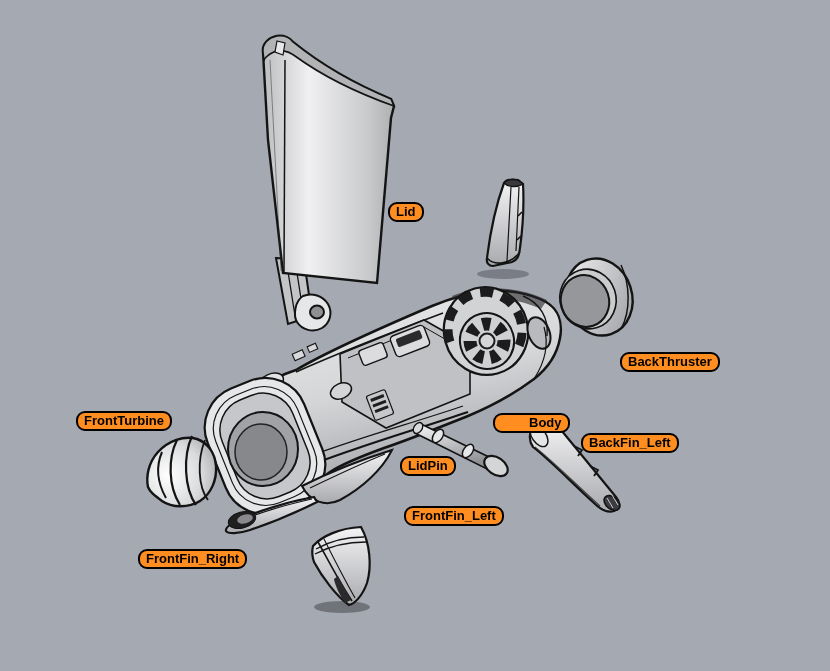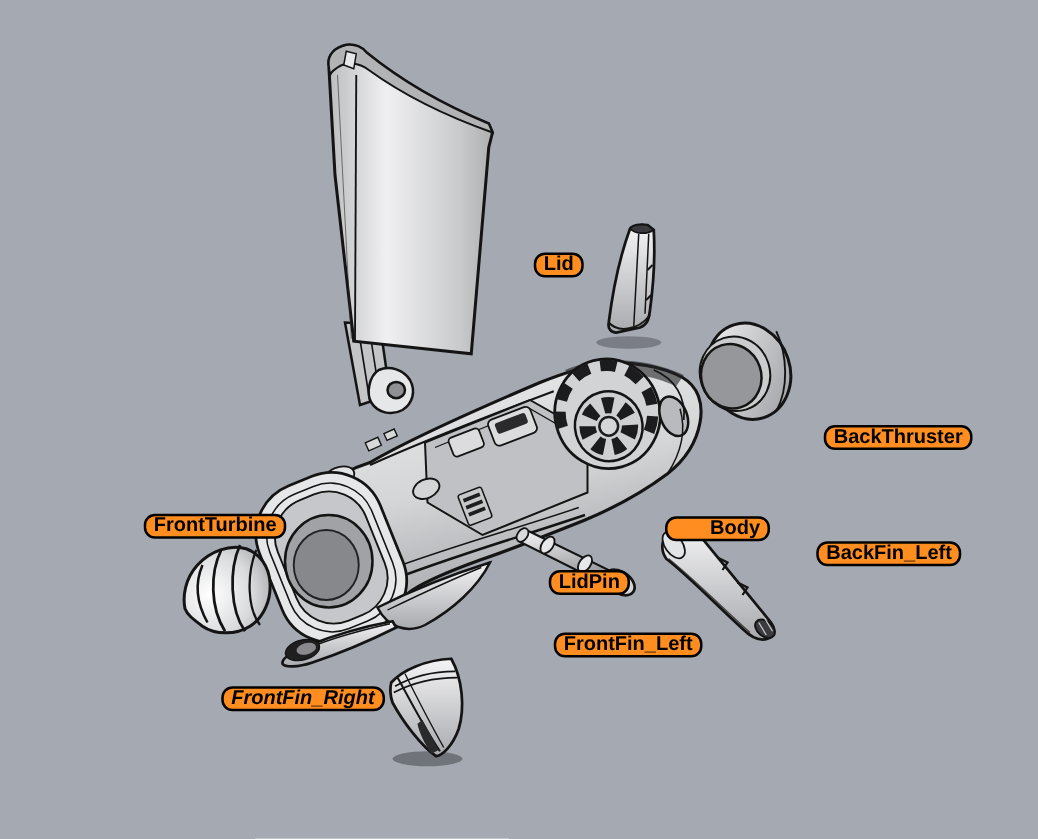--- a/index.html
+++ b/index.html
@@ -10,28 +10,27 @@
     overflow:hidden;
     font-family:"Liberation Sans", sans-serif;
   }
   #scene{position:absolute;left:0;top:0;}
   .part-label{
     position:absolute;
     background:var(--label-bg,#ff8d1f);
     border:2px solid var(--label-border,#000);
     border-radius:9px;
     color:var(--label-text,#000);
-    font-size:16px;
+    font-size:13px;
     font-weight:600;
     line-height:14px;
     padding:1px 6px;
     white-space:nowrap;
     cursor:default;
     user-select:none;
-    margin-left:39px;
   }
 </style>
 </head>
 <body>
 
 <div id="stage" style="background: rgb(165, 169, 178);">
 
   <svg id="scene" width="830" height="671" viewBox="0 0 830 671">
     <defs>
       <linearGradient id="gLid" x1="0" y1="0" x2="1" y2="0">
@@ -207,26 +206,26 @@
       <path d="M 313,546 C 322,536 340,528 361,527 C 370,543 372,566 367,583 C 362,597 354,604 349,605 C 337,597 322,577 314,562 C 312,556 312,550 313,546 Z" fill="url(#gPart)" stroke="#141414" stroke-width="2.2"></path>
       <path d="M 316,549 C 330,541 346,537 364,537 M 315,554 C 330,546 348,542 366,542" fill="none" stroke="#141414" stroke-width="1.4"></path>
       <path d="M 318,542 C 326,556 338,580 352,601" fill="none" stroke="#141414" stroke-width="1.6"></path>
       <path d="M 324,539 C 331,553 342,575 355,598" fill="none" stroke="#141414" stroke-width="1.1"></path>
       <path d="M 338,576 L 351,600 L 345,603 C 339,594 335,585 334,579 Z" fill="#2a2a2c"></path>
     </g>
   </svg>
 
   <div class="part-label" style="left:388px;top:202px;">Lid</div>
 
-  <div class="part-label" style="left:620px;top:340px;">BackThruster</div>
+  <div class="part-label" style="left:620px;top:352px;">BackThruster</div>
 
   <div class="part-label" style="left:76px;top:411px;">FrontTurbine</div>
 
   <div class="part-label" style="left:493px;top:413px;padding-left:34px;">Body</div>
 
   <div class="part-label" style="left:400px;top:456px;">LidPin</div>
 
-  <div class="part-label" style="left:614px;top:433px;">BackFin_Left</div>
-
-  <div class="part-label" style="left:138px;top:549px;font-style:italic;">FrontFin_Right</div>
+  <div class="part-label" style="left:581px;top:433px;">BackFin_Left</div>
+
+  <div class="part-label" style="left:138px;top:549px;">FrontFin_Right</div>
 
   <div class="part-label" style="left:404px;top:506px;">FrontFin_Left</div>
 </div>
 
 </body></html>

